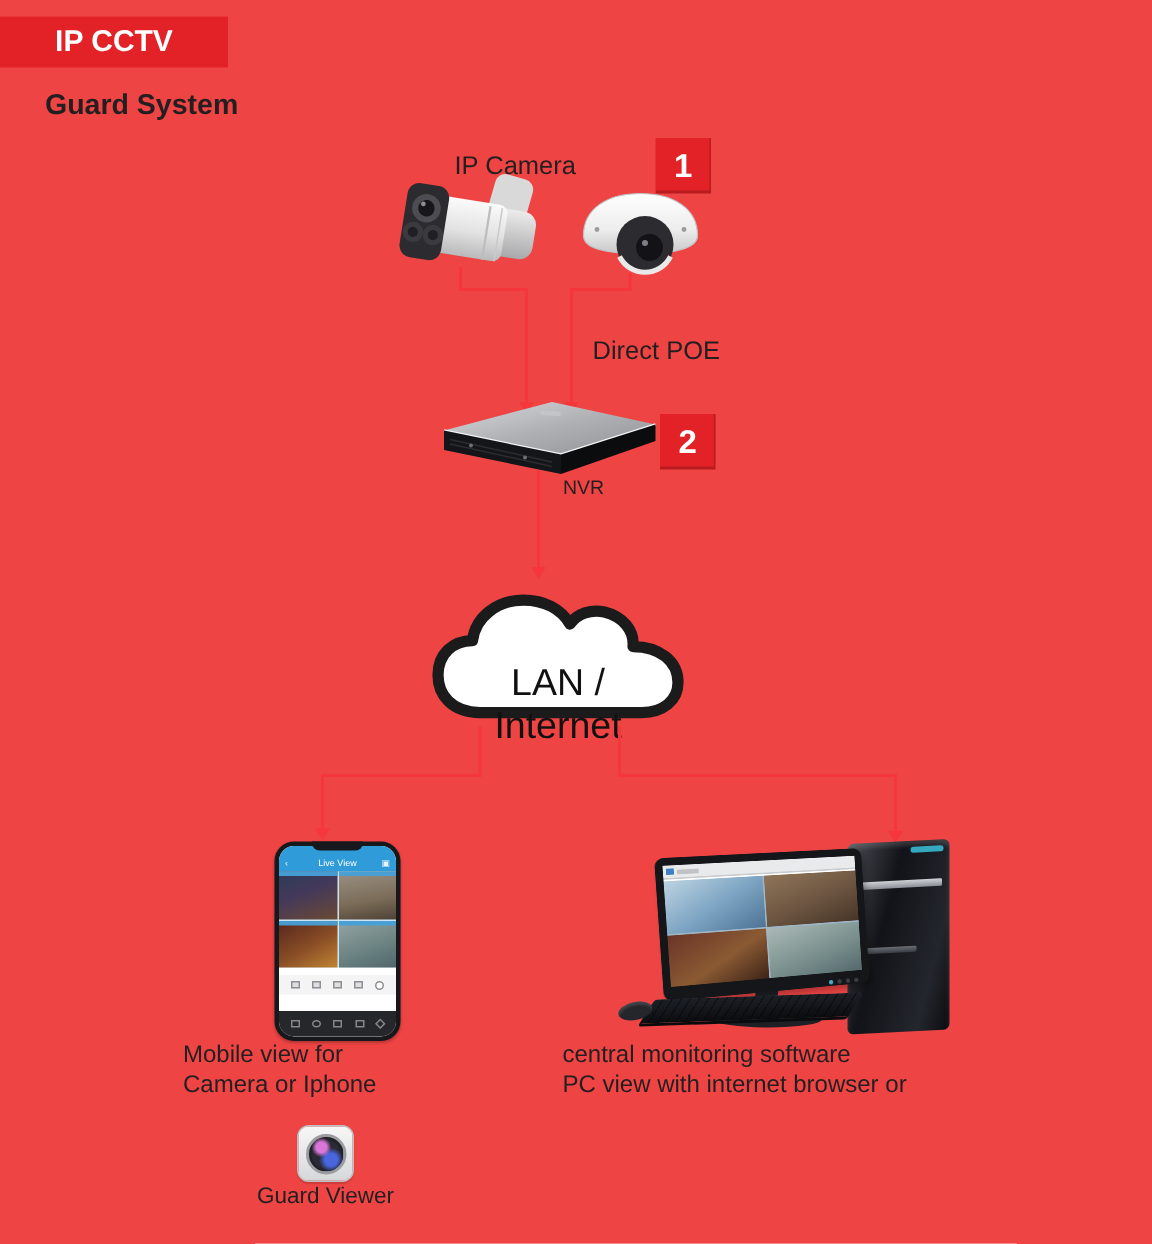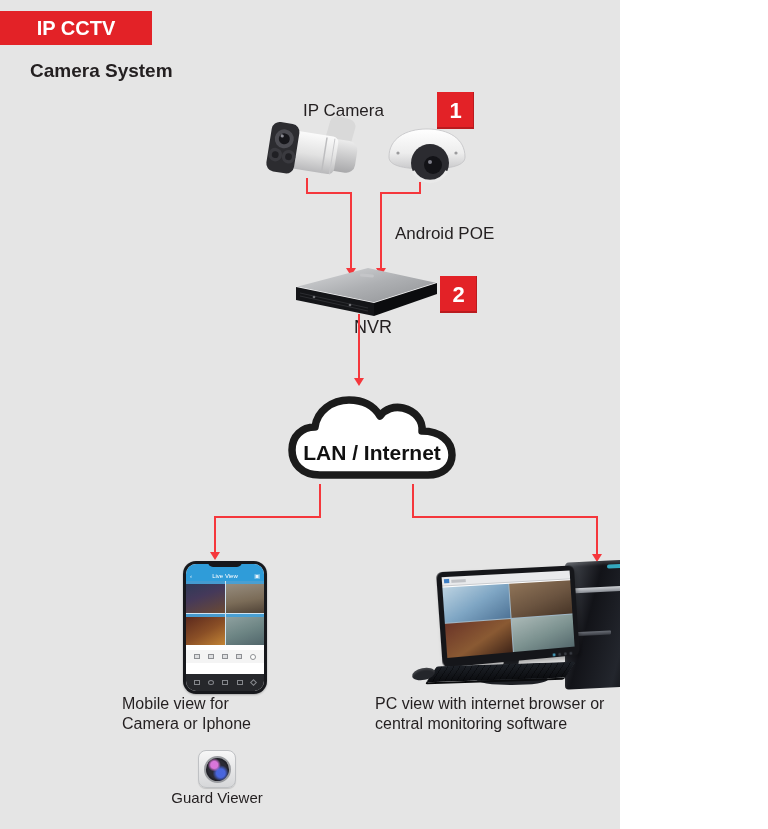--- a/index.html
+++ b/index.html
@@ -3,47 +3,47 @@
 <meta charset="utf-8">
 <style>
   :root{
     --red:#e32227;
     --line-red:#f5373c;
     --ink:#231f20;
     --blue:#2f9cd9;
   }
   *{margin:0;padding:0;box-sizing:border-box;}
   body{background:#fff;font-family:"Liberation Sans", sans-serif;color:var(--ink);}
-  .canvas{position:relative;width:620px;height:829px;background:#e5e5e5;overflow:hidden;}
+  .canvas{position:relative;width:768px;height:829px;background:#ef4444;overflow:hidden;}
 
   
   .banner{position:absolute;left:0;top:11px;width:152px;height:34px;background:var(--red);
     color:#fff;font-weight:bold;font-size:20px;display:flex;align-items:center;justify-content:center;}
   .subtitle{position:absolute;left:30px;top:60px;font-size:19px;font-weight:bold;}
 
   
   .lbl{position:absolute;font-size:17px;color:var(--ink);}
   .lbl-ipcam{left:303px;top:101px;width:140px;}
   .lbl-poe{left:395px;top:224px;}
-  .lbl-nvr{left:354px;top:317px;width:70px;text-align:left;font-size:18px;}
+  .lbl-nvr{left:354px;top:317px;width:70px;text-align:center;font-size:13px;}
   .badge{position:absolute;width:37px;height:37px;background:var(--red);color:#fff;
     font-size:22px;font-weight:bold;display:flex;align-items:center;justify-content:center;
     box-shadow:inset -1px -2px 0 rgba(0,0,0,.18);}
   .badge1{left:437px;top:92px;}
   .badge2{left:440px;top:276px;}
 
   
   .ln{position:absolute;background:var(--line-red);}
   .arr-down{position:absolute;width:0;height:0;border-left:5px solid transparent;
     border-right:5px solid transparent;border-top:8px solid var(--line-red);}
 
   
   .cloud-svg{position:absolute;left:287px;top:387px;}
   .cloud-label{position:absolute;left:295px;top:441px;width:154px;text-align:center;
-    font-size:21px;font-weight:bold;color:#111;}
+    font-size:25px;font-weight:normal;color:#111;}
 
   
   .dev{position:absolute;}
 
   
   .phone{position:absolute;left:183px;top:561px;width:84px;height:133px;background:#17181c;
     border-radius:13px;box-shadow:0 1px 2px rgba(0,0,0,.25);}
   .phone .screen{position:absolute;left:3px;right:3px;top:3px;bottom:3px;background:#fff;
     border-radius:10px;overflow:hidden;}
   .phone .notch{position:absolute;left:50%;top:0;transform:translateX(-50%);width:34px;height:6px;
@@ -131,21 +131,21 @@
   .applabel{position:absolute;left:158px;top:789px;width:118px;text-align:center;font-size:15px;}
 </style>
 </head>
 <body>
 
 <div class="canvas">
 
   <div class="banner">
     <span>IP CCTV</span>
   </div>
-  <div class="subtitle">Camera System</div>
+  <div class="subtitle">Guard System</div>
 
   <div class="lbl lbl-ipcam">IP Camera</div>
   <div class="badge badge1">1</div>
 
   <svg class="dev" style="left:262px;top:112px;" width="108" height="82" viewBox="0 0 108 82">
     <defs>
       <linearGradient id="bcBody" x1="0" y1="0" x2="0" y2="1">
         <stop offset="0" stop-color="#fbfbfb"></stop>
           <stop offset=".55" stop-color="#e2e2e2"></stop>
           <stop offset="1" stop-color="#b9b9bb"></stop>
@@ -198,21 +198,21 @@
   <div class="ln" style="left:306px;top:178px;width:2px;height:16px;"></div>
   <div class="ln" style="left:306px;top:192px;width:46px;height:2px;"></div>
   <div class="ln" style="left:350px;top:192px;width:2px;height:78px;"></div>
   <div class="arr-down" style="left:346px;top:268px;"></div>
 
   <div class="ln" style="left:419px;top:182px;width:2px;height:12px;"></div>
   <div class="ln" style="left:380px;top:192px;width:41px;height:2px;"></div>
   <div class="ln" style="left:380px;top:192px;width:2px;height:78px;"></div>
   <div class="arr-down" style="left:376px;top:268px;"></div>
 
-  <div class="lbl lbl-poe">Android POE</div>
+  <div class="lbl lbl-poe">Direct POE</div>
 
   <svg class="dev" style="left:290px;top:262px;" width="152" height="56" viewBox="0 0 152 56">
     <defs>
       <linearGradient id="nvrTop" x1="0" y1="0" x2="1" y2="1">
         <stop offset="0" stop-color="#d9dadc"></stop>
           <stop offset=".5" stop-color="#aeb0b3"></stop>
           <stop offset="1" stop-color="#8f9194"></stop>
       </linearGradient>
     </defs>
     <polygon points="6,25 78,6 147,21 84,41" fill="url(#nvrTop)"></polygon>
@@ -308,22 +308,22 @@
     </div>
     <div class="keyboard"></div>
     <div class="mouse"></div>
   </div>
 
   <div class="caption cap-mobile">
     <div>Mobile view for</div>
     <div>Camera or Iphone</div>
   </div>
   <div class="caption cap-pc">
+    <div>central monitoring software</div>
     <div>PC view with internet browser or</div>
-    <div>central monitoring software</div>
   </div>
 
   <div class="appicon">
     <div class="lens"></div>
   </div>
   <div class="applabel">Guard Viewer</div>
 
 </div>
 
 </body></html>

